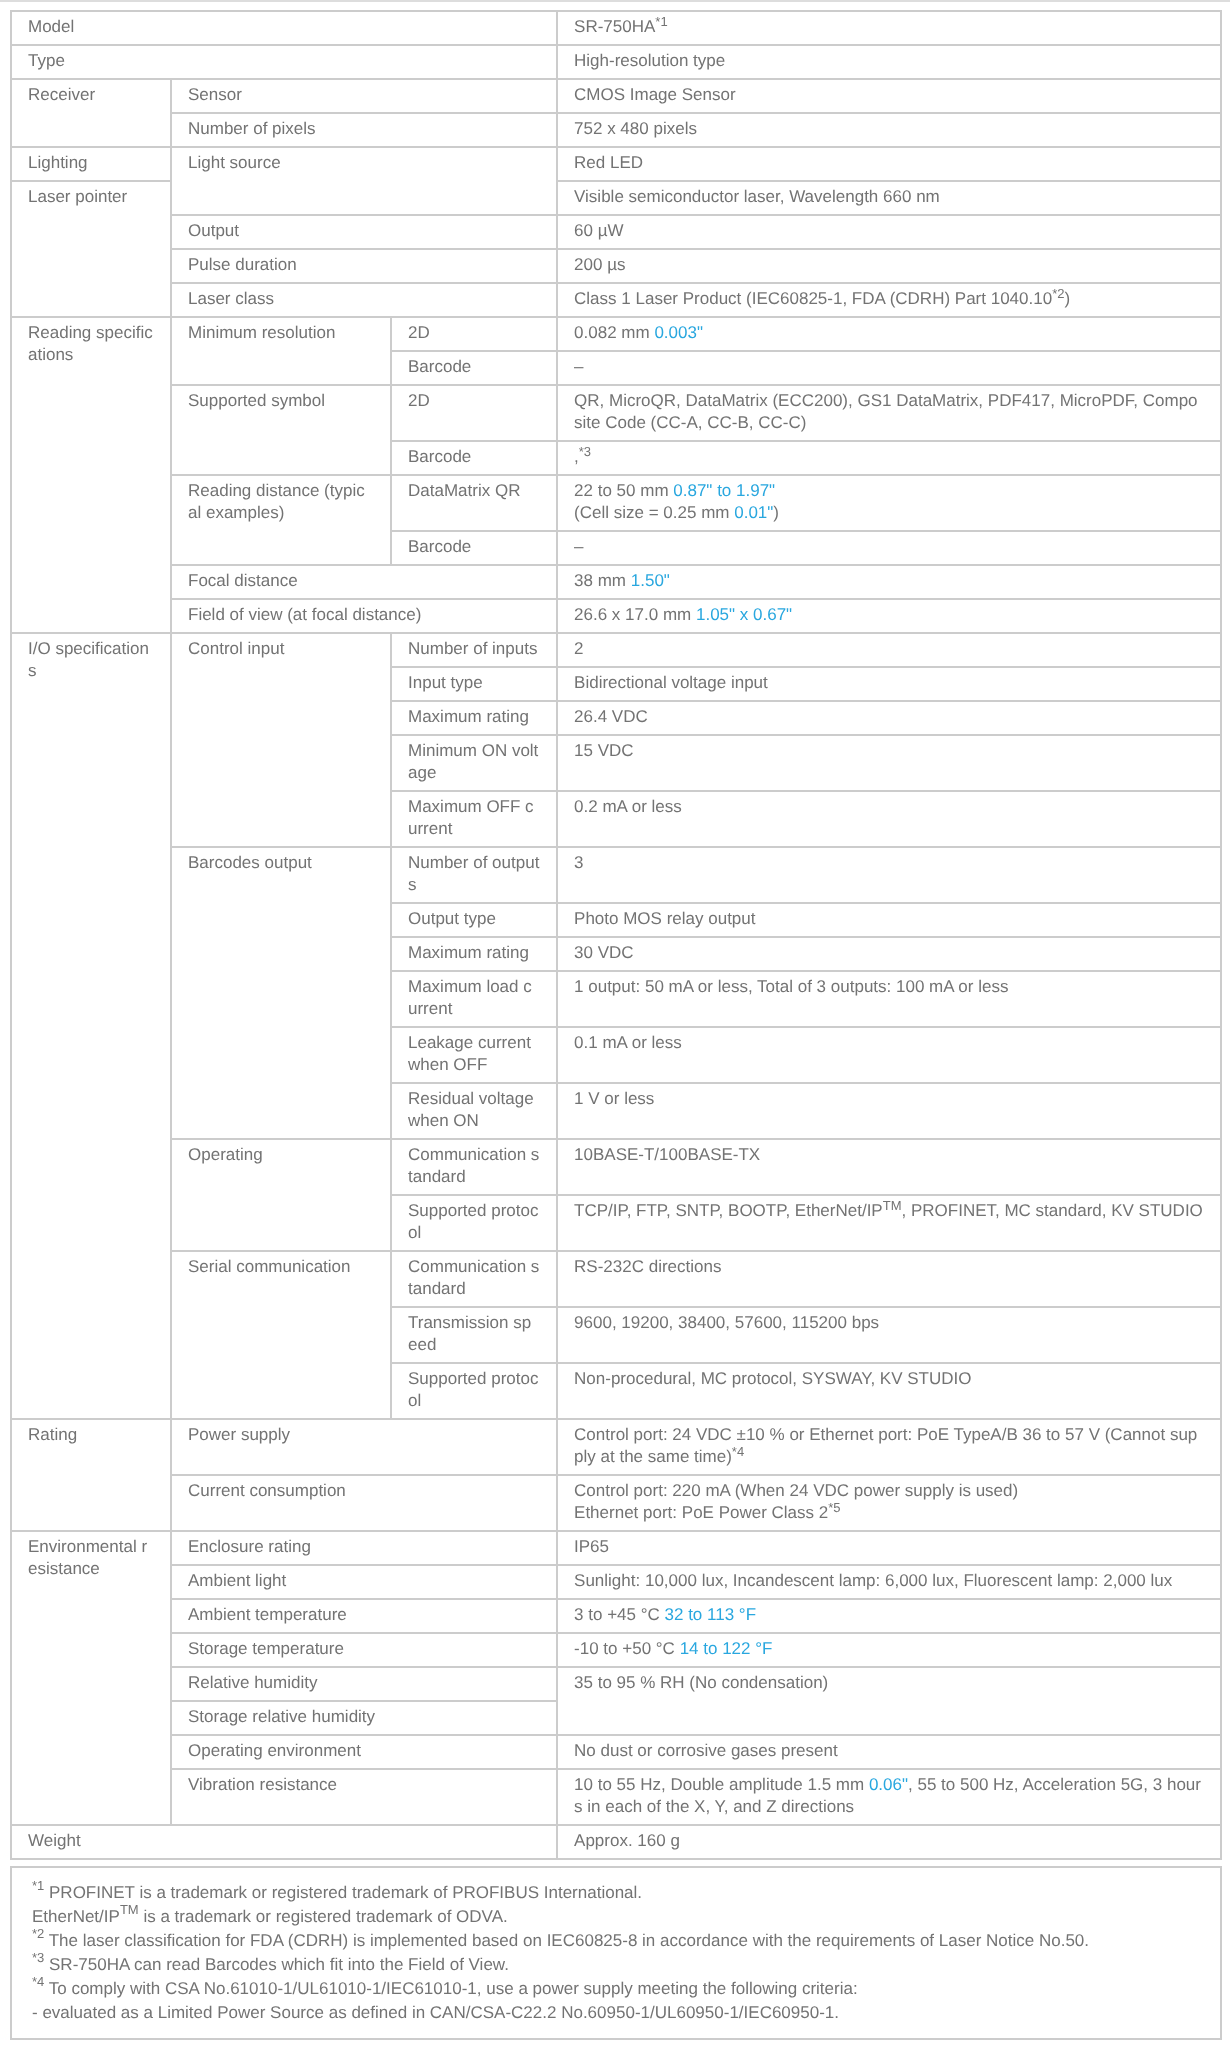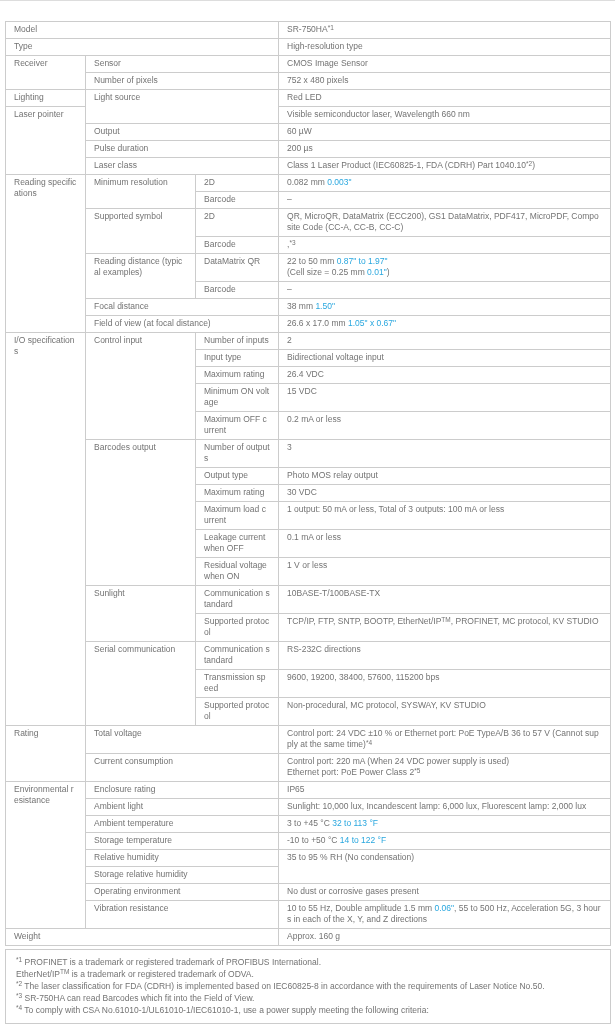--- a/index.html
+++ b/index.html
@@ -5,21 +5,21 @@
   html,body { margin:0; padding:0; background:#ffffff; }
   body {
     width:615px; height:1024px; overflow:hidden;
     font-family:"Liberation Sans", sans-serif;
     color:#737373;
   }
   .top-hairline { border-top:1px solid #dddddd; width:615px; height:0; }
   .page { padding:4px 4px 0 5px; }
   table.spec {
     border-collapse:collapse; table-layout:fixed;
-    width:606px; background:#ffffff;margin-top:16px;
+    width:606px; background:#ffffff;
   }
   col.c1 { width:80px; }
   col.c2 { width:110px; }
   col.c3 { width:83px; }
   td {
     border:1px solid #cccccc;
     padding:2px 8px 3px 8px;
     font-size:8.5px;
     line-height:11px;
     vertical-align:top;
@@ -168,44 +168,44 @@
         </tr>
         <tr>
           <td><span class="txt">Leakage current when OFF</span></td>
           <td><span class="txt">0.1 mA or less</span></td>
         </tr>
         <tr>
           <td><span class="txt">Residual voltage when ON</span></td>
           <td><span class="txt">1 V or less</span></td>
         </tr>
         <tr>
-          <td rowspan="2"><span class="txt">Sunlight</span></td>
+          <td rowspan="2"><span class="txt">Operating</span></td>
           <td><span class="txt">Communication standard</span></td>
           <td><span class="txt">10BASE-T/100BASE-TX</span></td>
         </tr>
         <tr>
           <td><span class="txt">Supported protocol</span></td>
-          <td><span class="txt">TCP/IP, FTP, SNTP, BOOTP, EtherNet/IP</span><span class="sup">TM</span><span class="txt">, PROFINET, MC protocol, KV STUDIO</span></td>
+          <td><span class="txt">TCP/IP, FTP, SNTP, BOOTP, EtherNet/IP</span><span class="sup">TM</span><span class="txt">, PROFINET, MC standard, KV STUDIO</span></td>
         </tr>
         <tr>
           <td rowspan="3"><span class="txt">Serial communication</span></td>
           <td><span class="txt">Communication standard</span></td>
           <td><span class="txt">RS-232C directions</span></td>
         </tr>
         <tr>
           <td><span class="txt">Transmission speed</span></td>
           <td><span class="txt">9600, 19200, 38400, 57600, 115200 bps</span></td>
         </tr>
         <tr>
           <td><span class="txt">Supported protocol</span></td>
           <td><span class="txt">Non-procedural, MC protocol, SYSWAY, KV STUDIO</span></td>
         </tr>
         <tr>
           <td rowspan="2"><span class="txt">Rating</span></td>
-          <td colspan="2"><span class="txt">Total voltage</span></td>
+          <td colspan="2"><span class="txt">Power supply</span></td>
           <td><span class="txt">Control port: 24 VDC ±10 % or Ethernet port: PoE TypeA/B 36 to 57 V (Cannot supply at the same time)</span><span class="sup">*4</span></td>
         </tr>
         <tr>
           <td colspan="2"><span class="txt">Current consumption</span></td>
           <td><span class="txt">Control port: 220 mA (When 24 VDC power supply is used)</span><br><span class="txt">Ethernet port: PoE Power Class 2</span><span class="sup">*5</span></td>
         </tr>
         <tr>
           <td rowspan="8"><span class="txt">Environmental resistance</span></td>
           <td colspan="2"><span class="txt">Enclosure rating</span></td>
           <td><span class="txt">IP65</span></td>
@@ -243,14 +243,15 @@
         </tr>
       </tbody>
   </table>
 
   <div class="footnotes">
       <div class="footnote-line"><span class="sup">*1</span><span class="txt"> PROFINET is a trademark or registered trademark of PROFIBUS International.</span></div>
       <div class="footnote-line"><span class="txt">EtherNet/IP</span><span class="sup">TM</span><span class="txt"> is a trademark or registered trademark of ODVA.</span></div>
       <div class="footnote-line"><span class="sup">*2</span><span class="txt"> The laser classification for FDA (CDRH) is implemented based on IEC60825-8 in accordance with the requirements of Laser Notice No.50.</span></div>
       <div class="footnote-line"><span class="sup">*3</span><span class="txt"> SR-750HA can read Barcodes which fit into the Field of View.</span></div>
       <div class="footnote-line"><span class="sup">*4</span><span class="txt"> To comply with CSA No.61010-1/UL61010-1/IEC61010-1, use a power supply meeting the following criteria:</span></div>
+      <div class="footnote-line"><span class="txt">- evaluated as a Limited Power Source as defined in CAN/CSA-C22.2 No.60950-1/UL60950-1/IEC60950-1.</span></div>
     </div>
 </div>
 
 </body></html>

